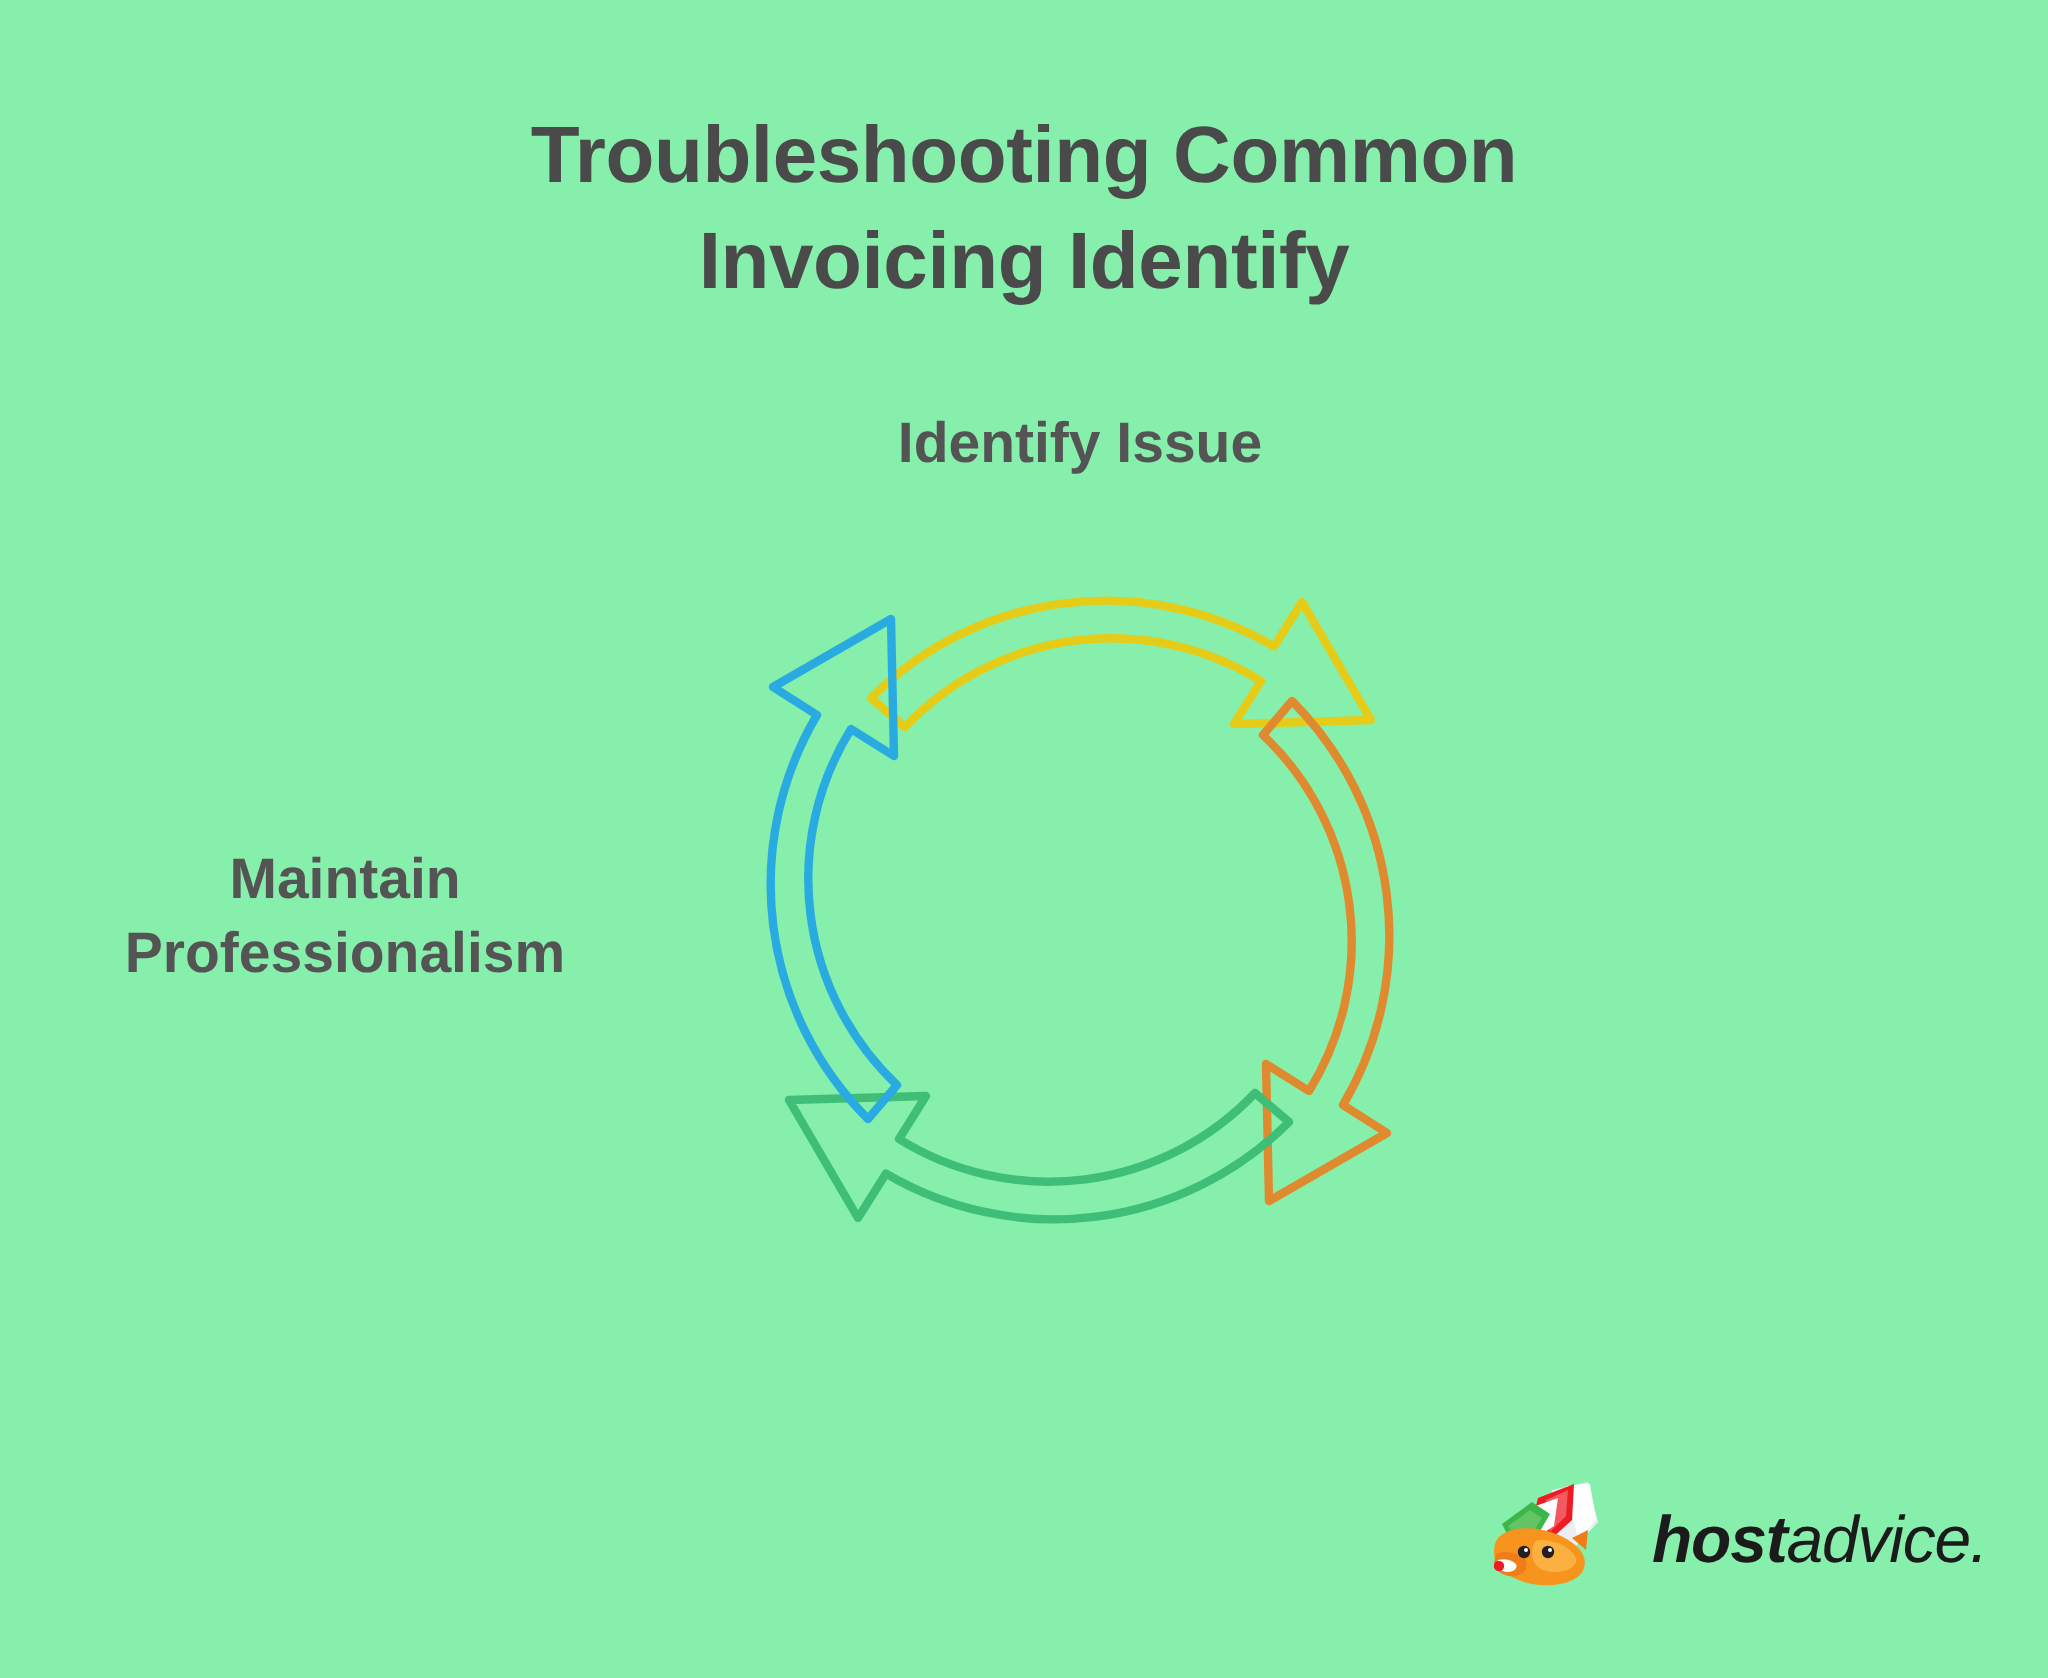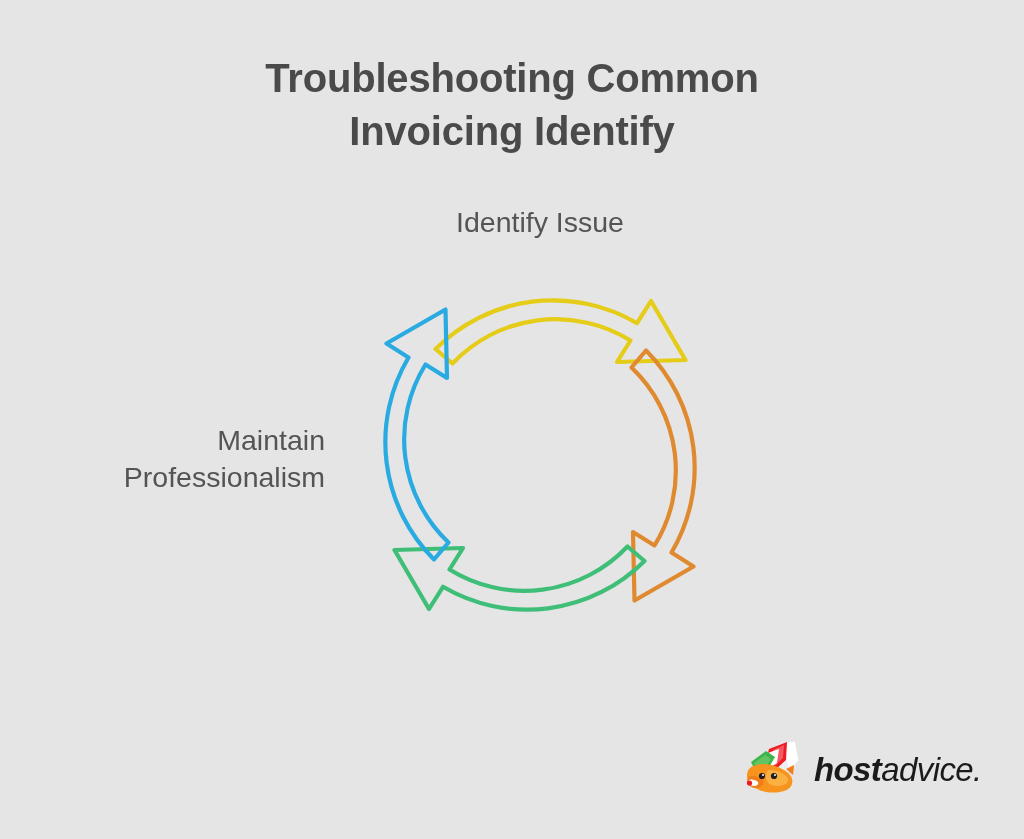--- a/index.html
+++ b/index.html
@@ -14,21 +14,21 @@
     overflow: hidden;
     font-family: "Liberation Sans", sans-serif;
     -webkit-font-smoothing: antialiased;
   }
 
   #canvas {
     position: absolute;
     inset: 0;
     width: 1024px;
     height: 839px;
-    background: #e5e5e5;
+    background: #86efac;
   }
 
   
   .title {
     position: absolute;
     left: 0;
     top: 52px;
     width: 1024px;
     text-align: center;
     font-size: 40px;
@@ -55,21 +55,21 @@
     width: 420px;
     height: 420px;
   }
 
   
   .node-label {
     position: absolute;
     color: #545454;
     font-size: 28.5px;
     line-height: 1.30;
-    font-weight: normal;
+    font-weight: bold;
     white-space: pre-line;
   }
   .label-top {
     left: 330px;
     top: 204px;
     width: 420px;
     text-align: center;
   }
   .label-right {
     left: 756px;
@@ -80,33 +80,33 @@
   .label-bottom {
     left: 330px;
     top: 684px;
     width: 420px;
     text-align: center;
   }
   .label-left {
     left: 20px;
     top: 422px;
     width: 305px;
-    text-align: right;
+    text-align: center;
   }
 
   
   .logo {
     position: absolute;
     left: 742px;
     top: 733px;
     width: 248px;
     height: 70px;
     display: flex;
     align-items: center;
-    gap: 10px;
+    gap: 22px;
   }
   .logo-mark {
     width: 62px;
     height: 58px;
     flex: 0 0 auto;
     position: relative;
   }
   .logo-word {
     font-size: 33px;
     font-style: italic;

